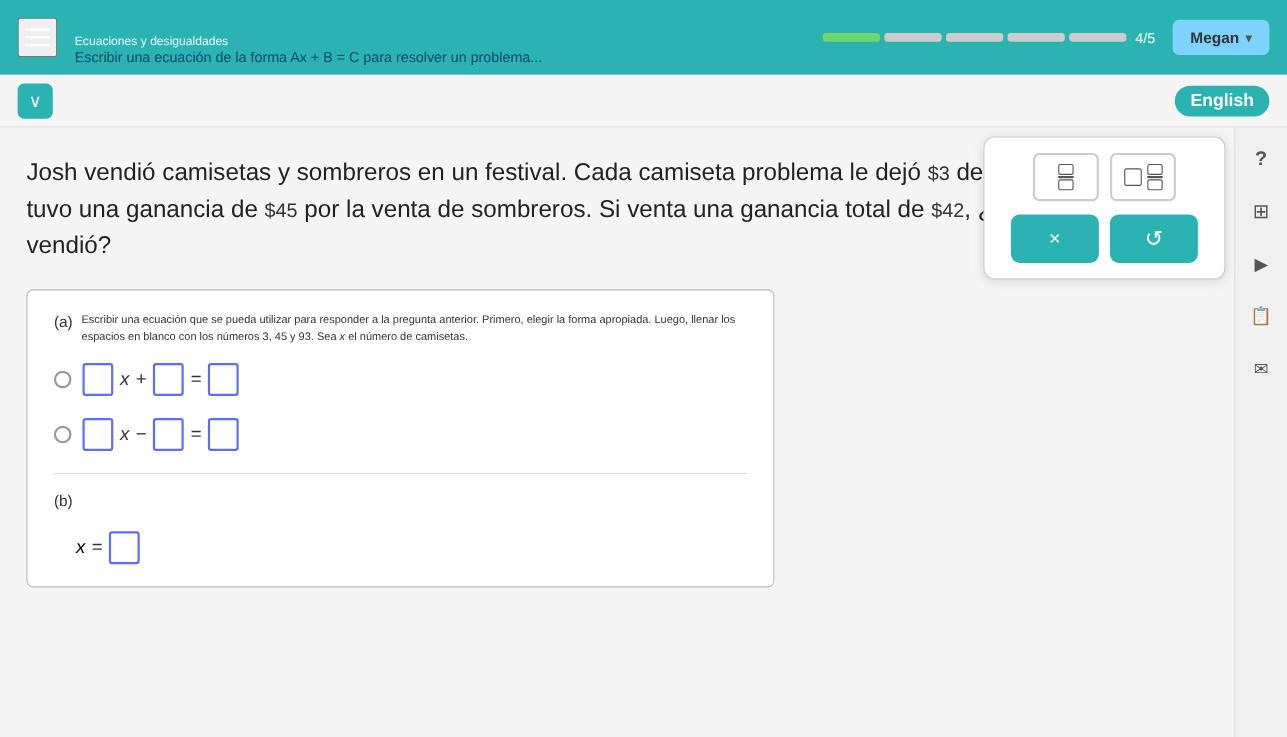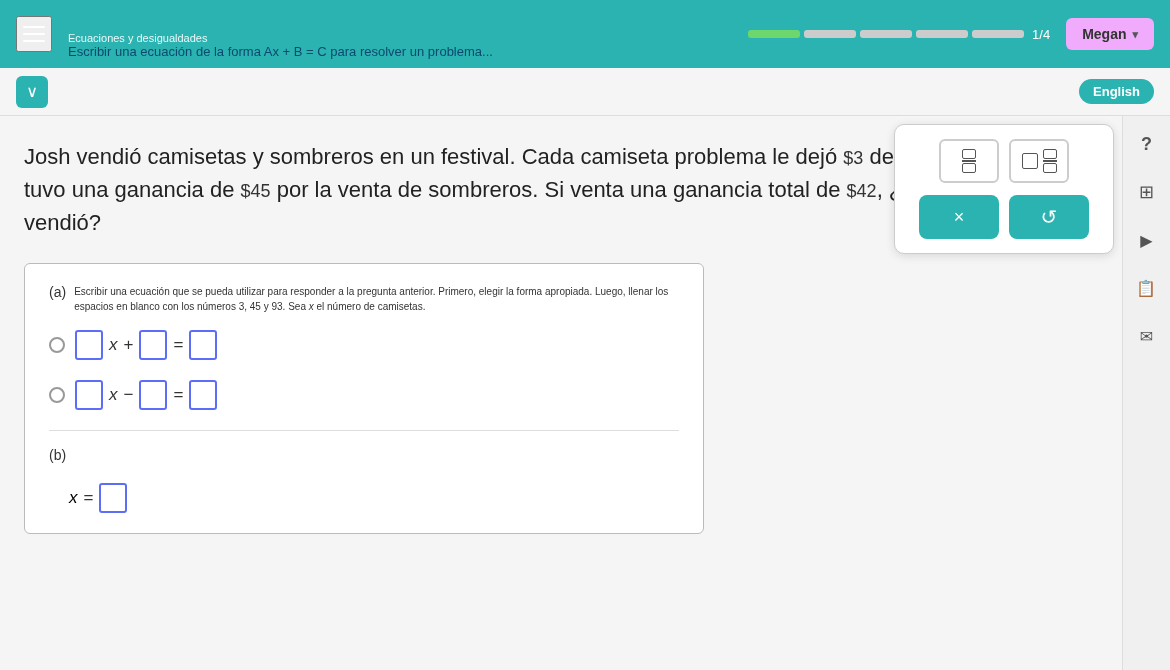--- a/index.html
+++ b/index.html
@@ -70,21 +70,21 @@
     }
     .progress-bar-seg.filled {
       background: #6dd66d;
     }
     .progress-text {
       color: white;
       font-size: 13px;
       white-space: nowrap;
     }
     .user-btn {
-      background: #f0abfc;
+      background: #7dd3fc;
       border: none;
       border-radius: 6px;
       padding: 8px 16px;
       font-size: 14px;
       font-weight: 600;
       cursor: pointer;
       display: flex;
       align-items: center;
       gap: 6px;
       color: #333;
@@ -115,21 +115,21 @@
       align-items: center;
       justify-content: center;
       color: white;
       font-size: 16px;
     }
     .english-badge {
       background: #2ab3b1;
       color: white;
       border-radius: 20px;
       padding: 5px 14px;
-      font-size: 13px;
+      font-size: 16px;
       font-weight: 600;
       cursor: pointer;
       border: none;
     }
 
     
     .main-content {
       display: flex;
       height: calc(670px - 68px - 48px);
       position: relative;
@@ -352,21 +352,21 @@
     <span class="header-title">Escribir una ecuación de la forma Ax + B = C para resolver un problema...</span>
   </div>
   <div class="progress-area">
     <div class="progress-bars">
       <div class="progress-bar-seg filled"></div>
       <div class="progress-bar-seg"></div>
       <div class="progress-bar-seg"></div>
       <div class="progress-bar-seg"></div>
       <div class="progress-bar-seg"></div>
     </div>
-    <span class="progress-text">1/4</span>
+    <span class="progress-text">4/5</span>
   </div>
   <button class="user-btn">
     <span>Megan</span>
     <span class="chevron-down">▾</span>
   </button>
 </div>
 
 <div class="sub-header">
   <button class="collapse-btn">
     <span>∨</span>

